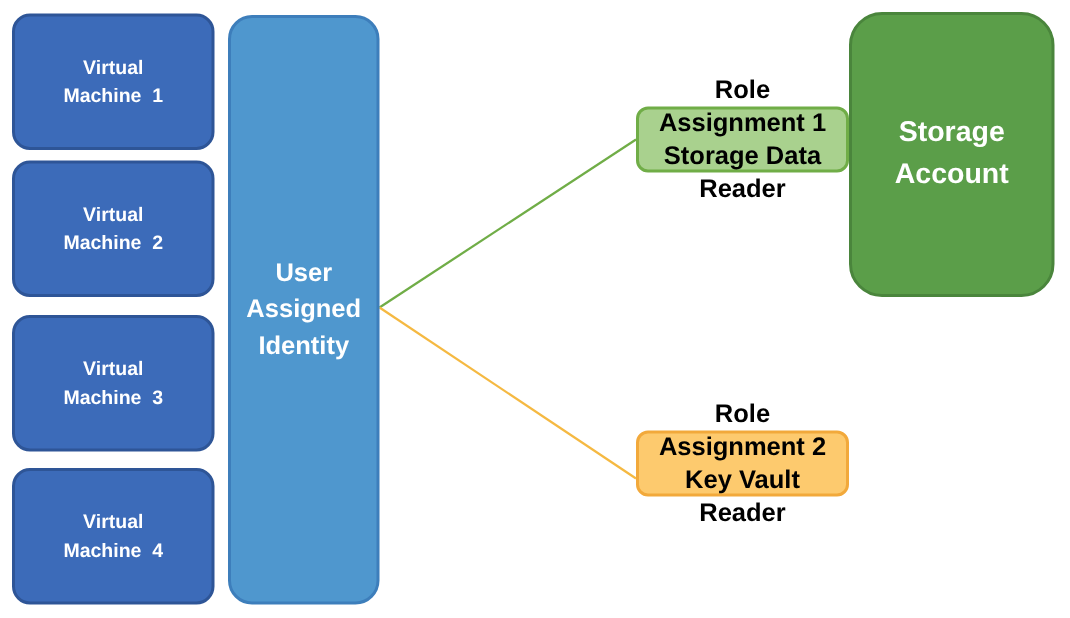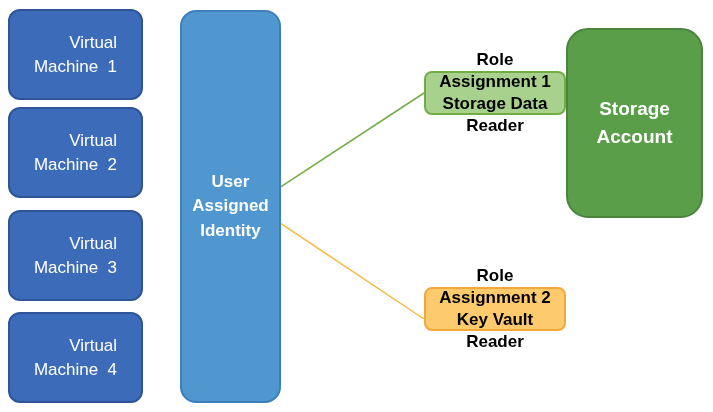--- a/index.html
+++ b/index.html
@@ -38,42 +38,40 @@
     display:block;
   }
   .vm{
     left:8px;
     width:135px;
     height:91px;
     background:var(--vm-fill);
     border:2px solid var(--vm-border);
     border-radius:12px;
     color:#ffffff;
-    font-weight:normal;
-    font-size:17px;
+    font-weight:bold;
+    font-size:13px;
     line-height:1.4;
-    text-align:right;
   }
   .vm1{top:9px;}
   .vm2{top:107px;}
   .vm3{top:210px;}
   .vm4{top:312px;}
   .identity{
     left:152px;
     top:10px;
     width:101px;
     height:393px;
     background:var(--identity-fill);
     border:2px solid var(--identity-border);
     border-radius:16px;
     color:#ffffff;
     font-weight:bold;
     font-size:17px;
     line-height:1.45;
-    margin-left:28px;
   }
   .role{
     left:424px;
     width:142px;
     height:44px;
     border-radius:8px;
     color:#000000;
     font-weight:bold;
     font-size:17px;
     line-height:1.3;
@@ -91,21 +89,20 @@
   }
   .resource{
     left:566px;
     width:137px;
     border-radius:22px;
     color:#ffffff;
     font-weight:bold;
     font-size:19px;
     line-height:1.45;
     z-index:1;
-    margin-top:20px;
   }
   .storage{
     top:8px;
     height:190px;
     background:var(--storage-fill);
     border:2px solid var(--storage-border);
   }
   .keyvault{
     top:241px;
     height:162px;

